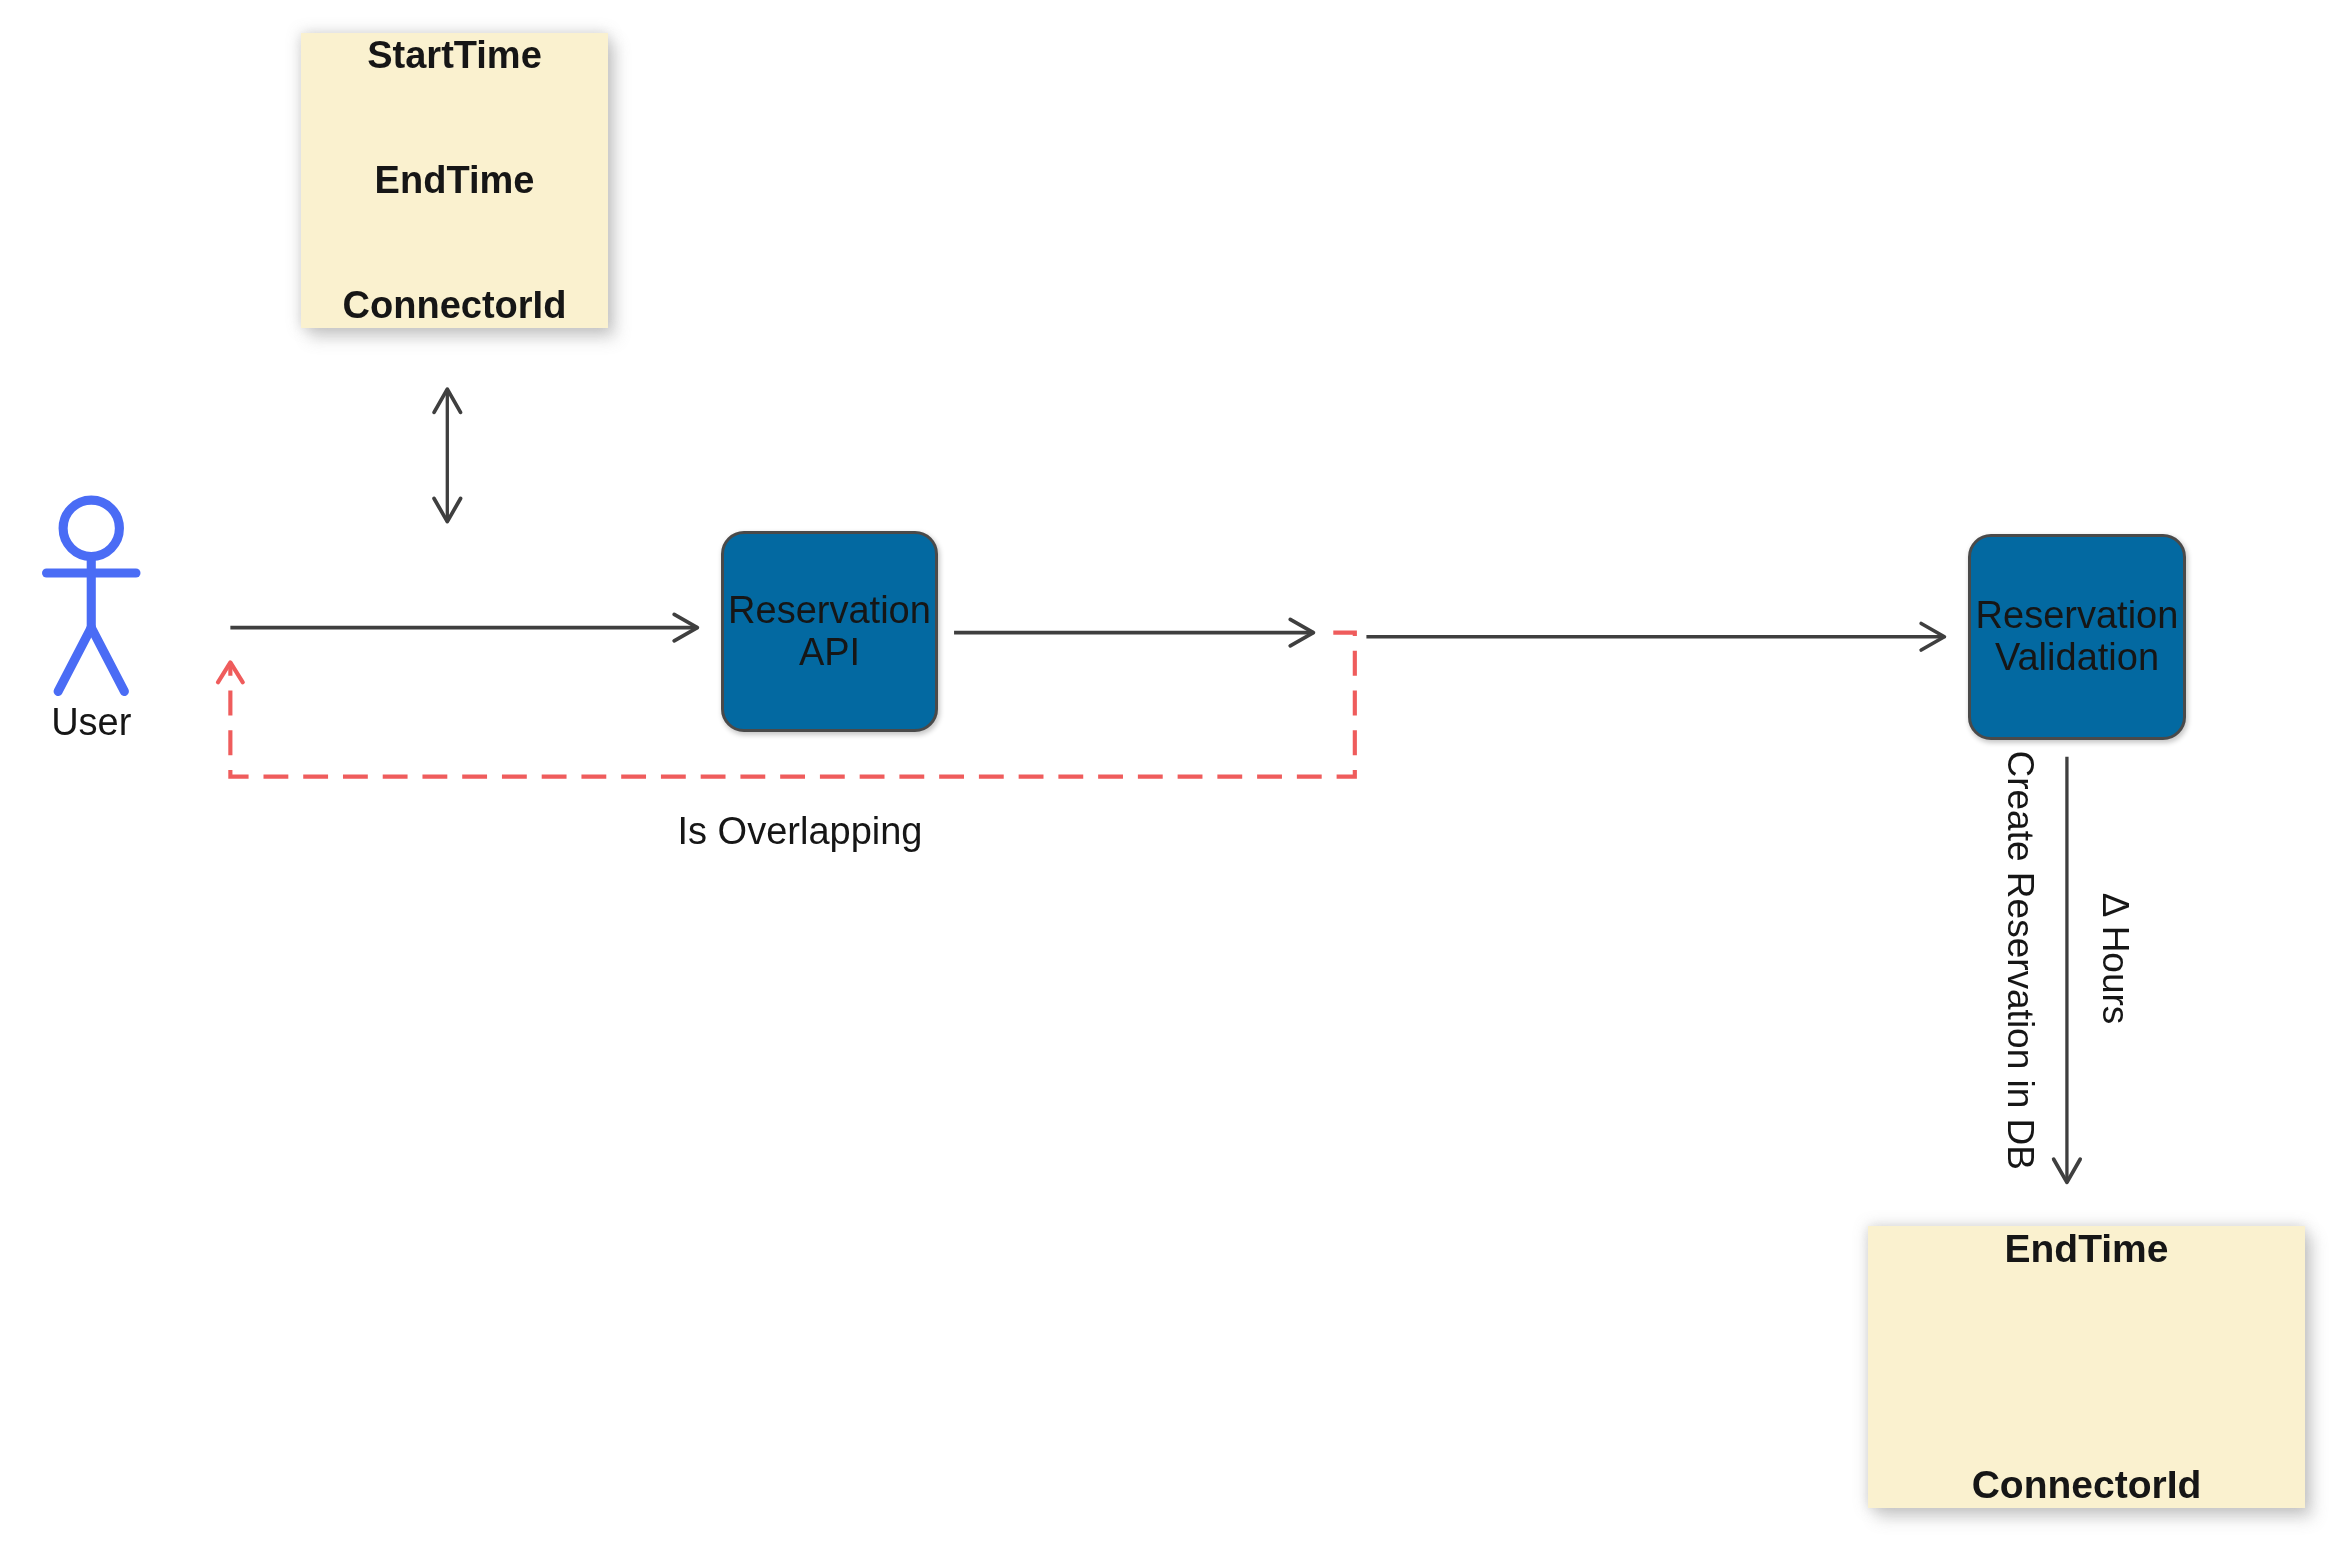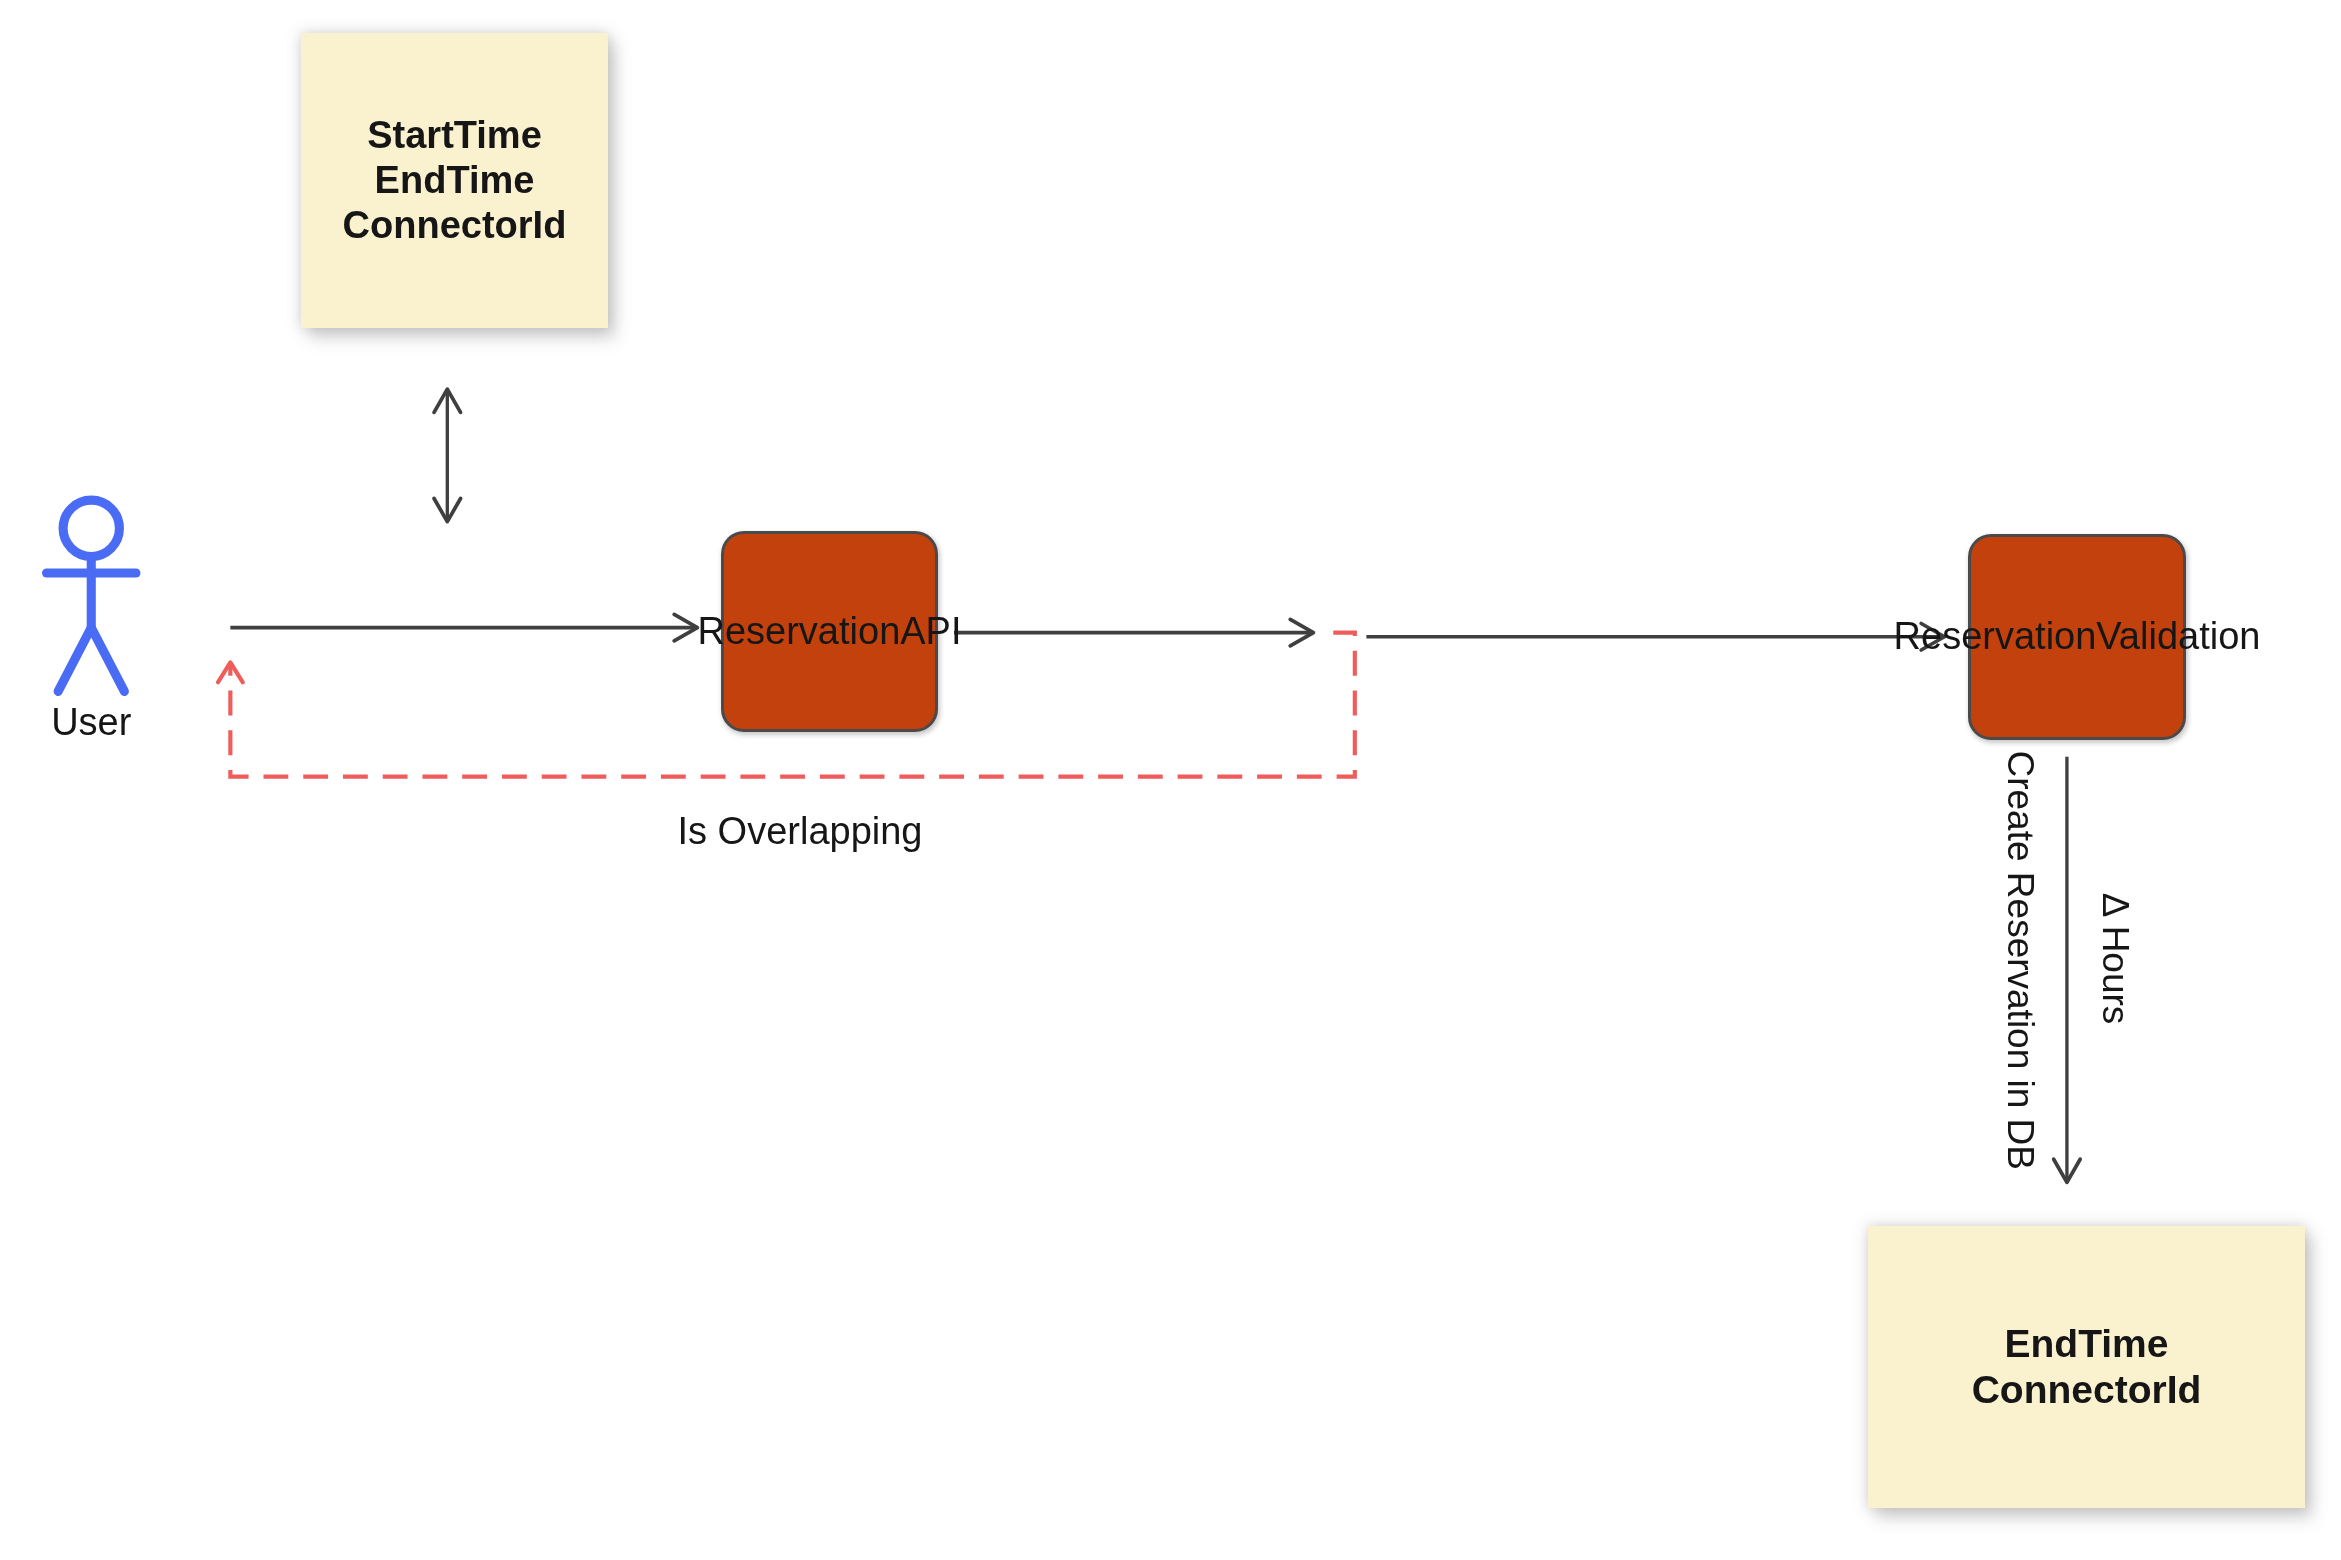--- a/index.html
+++ b/index.html
@@ -18,34 +18,34 @@
     width: 2342px; height: 1560px;
     pointer-events: none;
   }
   .note {
     position: absolute;
     background: #faf1cf;
     box-shadow: 0 0 13.3px rgba(120,120,120,0.35), 8.3px 10px 15px rgba(120,120,120,0.30);
     display: flex;
     flex-direction: column;
     align-items: center;
-    justify-content: center;
+    justify-content: space-between;
     text-align: center;
     font-weight: bold;
     font-size: 38px;
     line-height: 1.18;
   }
   .node {
     position: absolute;
-    background: #c2410c;
+    background: #0369a1;
     border: 3.3px solid #4a4a4a;
     border-radius: 23px;
     box-shadow: 1.7px 2.5px 5px rgba(0,0,0,0.22);
     display: flex;
-    flex-direction: row;
+    flex-direction: column;
     align-items: center;
     justify-content: center;
     text-align: center;
     font-size: 38px;
     line-height: 1.1;
   }
   .edge-label {
     position: absolute;
     text-align: center;
     font-size: 37px;

